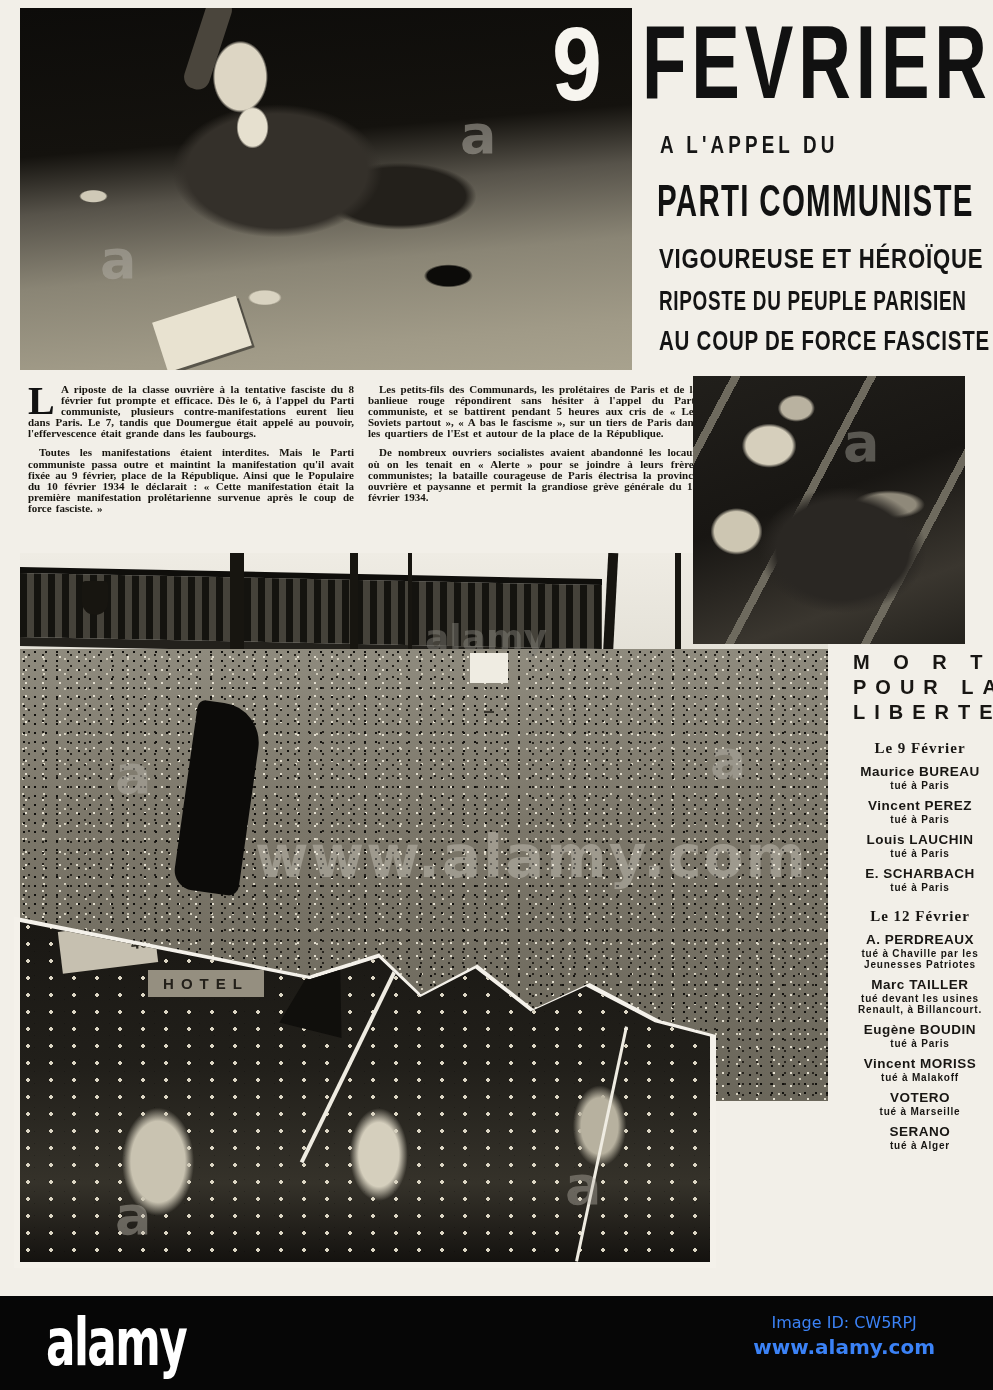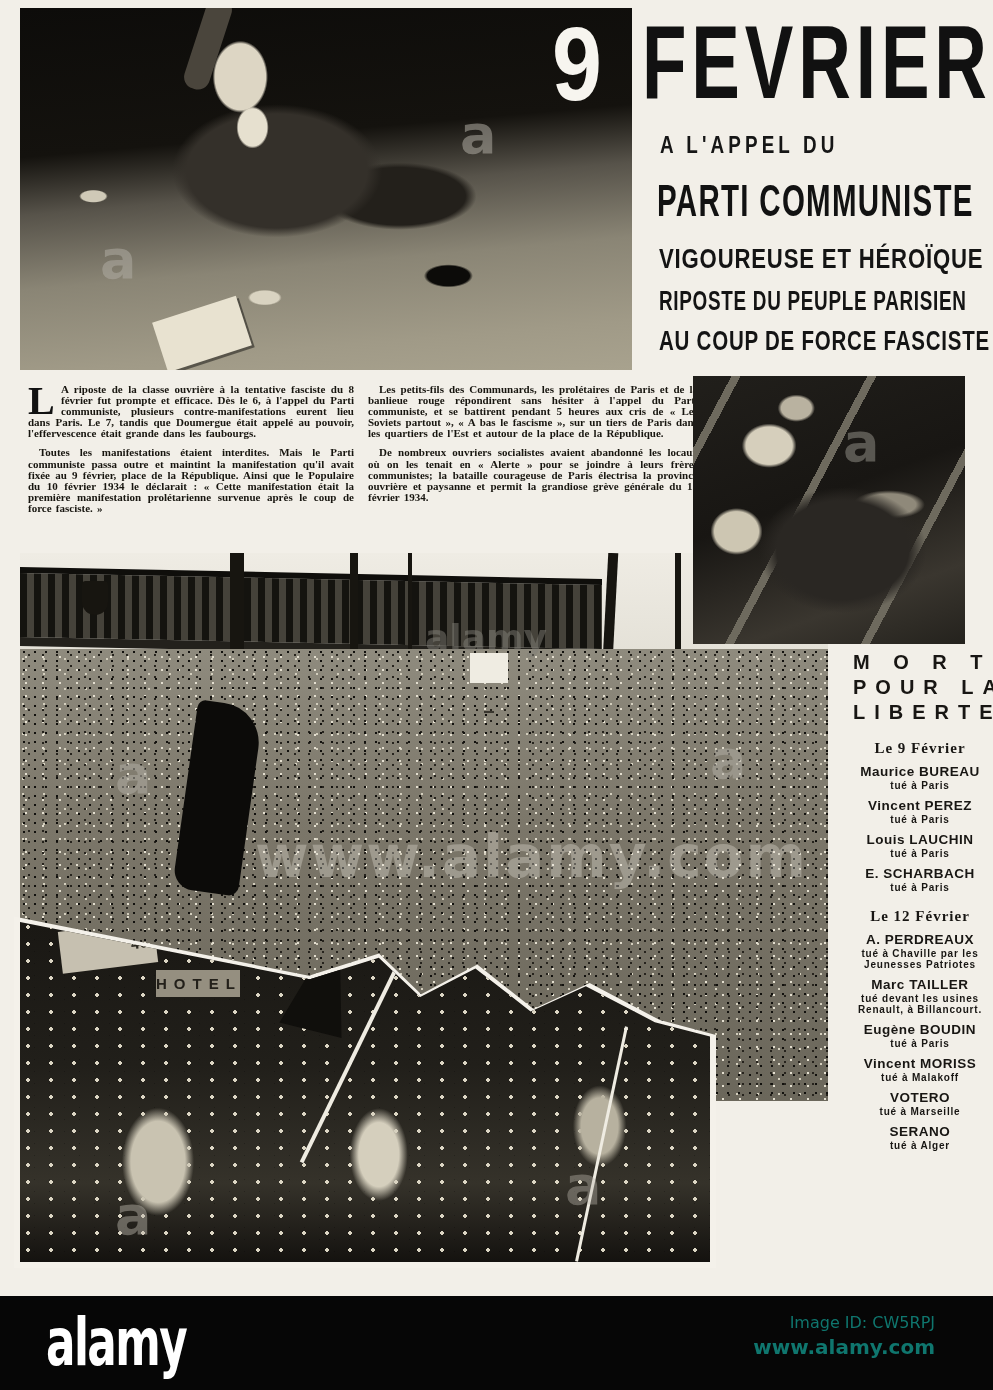--- a/index.html
+++ b/index.html
@@ -87,38 +87,38 @@
   .inset-border{position:absolute;inset:0;background:#f4f1ea;}
   .inset-inner{position:absolute;inset:6px;
     background:
       radial-gradient(ellipse 60px 90px at 20% 72%, #c9c3b1 0 45%, rgba(0,0,0,0) 60%),
       radial-gradient(ellipse 50px 80px at 52% 70%, #d5cfbd 0 40%, rgba(0,0,0,0) 58%),
       radial-gradient(ellipse 46px 70px at 84% 62%, #b7b19f 0 40%, rgba(0,0,0,0) 58%),
       radial-gradient(circle 3px at 8px 6px, #dcd6c4 55%, rgba(0,0,0,0) 62%),
       radial-gradient(circle 2.4px at 16px 12px, #050504 60%, rgba(0,0,0,0) 68%),
       linear-gradient(180deg,#191713 0%,#211f1a 45%,#35322a 78%,#14120f 100%);
     background-size:auto,auto,auto,23px 17px,15px 12px,100% 100%;}
-  .hotel-sign{position:absolute;left:136px;top:66px;width:84px;height:27px;background:#958f80;
+  .hotel-sign{position:absolute;left:128px;top:66px;width:116px;height:27px;background:#958f80;
     color:#23201a;font:700 15px/27px "Liberation Sans",sans-serif;text-align:center;letter-spacing:7px;}
   .poster{position:absolute;left:40px;top:22px;width:96px;height:42px;background:#c6c0b0;transform:rotate(-7deg);
     color:#2c2921;font:700 17px/42px "Liberation Serif",serif;text-align:right;padding-right:8px;box-sizing:border-box;}
   .inset-flag{position:absolute;left:272px;top:16px;width:0;height:0;
     border-left:34px solid rgba(0,0,0,0);border-right:30px solid rgba(0,0,0,0);border-bottom:112px solid #100f0c;transform:rotate(14deg);}
   .pole{position:absolute;width:4px;background:#efece2;}
 
   
   .wm{position:absolute;font:700 54px/1 "DejaVu Sans",sans-serif;color:rgba(175,172,163,.55);z-index:7;}
   .wm-url{position:absolute;left:255px;top:828px;font:700 58px/1 "DejaVu Sans",sans-serif;color:rgba(244,241,233,.30);z-index:7;letter-spacing:2px;}
   .wm-logo{position:absolute;left:425px;top:620px;font:700 36px/1 "DejaVu Sans",sans-serif;color:rgba(130,127,119,.5);z-index:7;}
 
   
   .footer{position:absolute;left:0;top:1296px;width:993px;height:94px;background:#060606;z-index:10;}
   .alamy-logo{position:absolute;left:46px;top:14px;font:700 56px/1 "DejaVu Sans",sans-serif;color:#fff;
     transform:scale(.78,1.18);transform-origin:left top;letter-spacing:-2px;}
-  .footer-right{position:absolute;right:58px;top:16px;text-align:right;color:#0f766e;}
+  .footer-right{position:absolute;right:58px;top:16px;text-align:center;color:#3b82f6;}
   .footer-id{font:400 16px/22px "DejaVu Sans",sans-serif;}
   .footer-url{font:700 20px/26px "DejaVu Sans",sans-serif;}
 </style>
 </head>
 <body>
 
 <div id="page">
 
   <div class="photo ph-fallen" title="Photo : homme blessé à terre, chapeau et papiers sur le pavé">
     <div class="club"></div>

